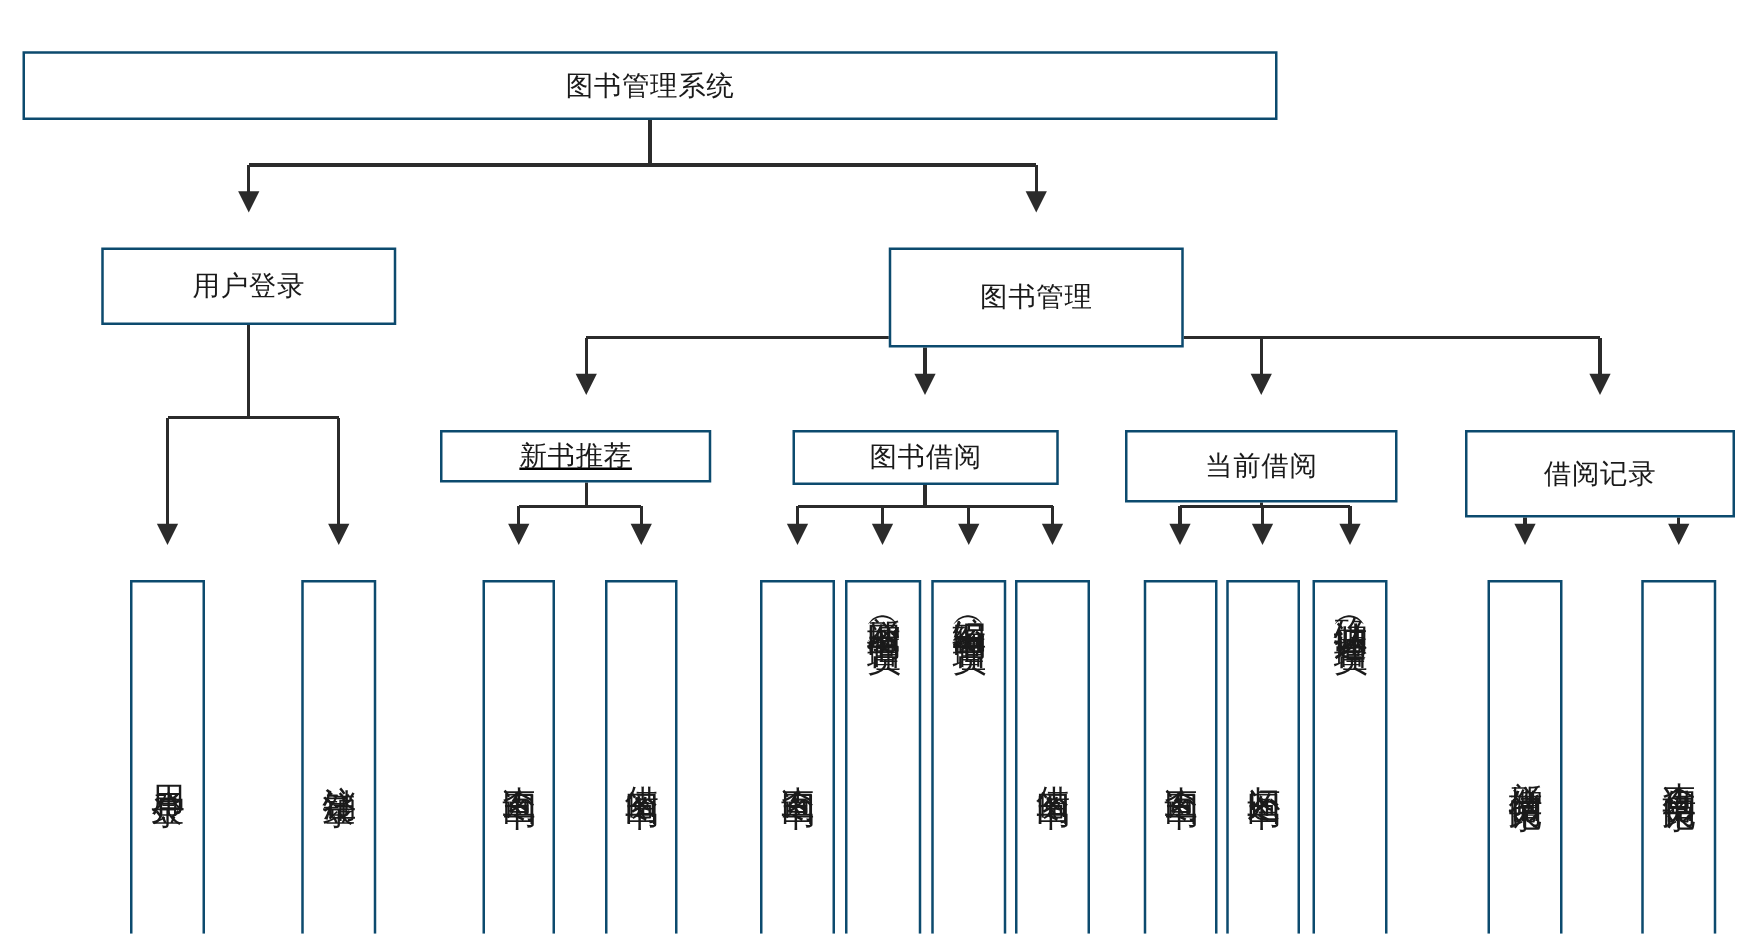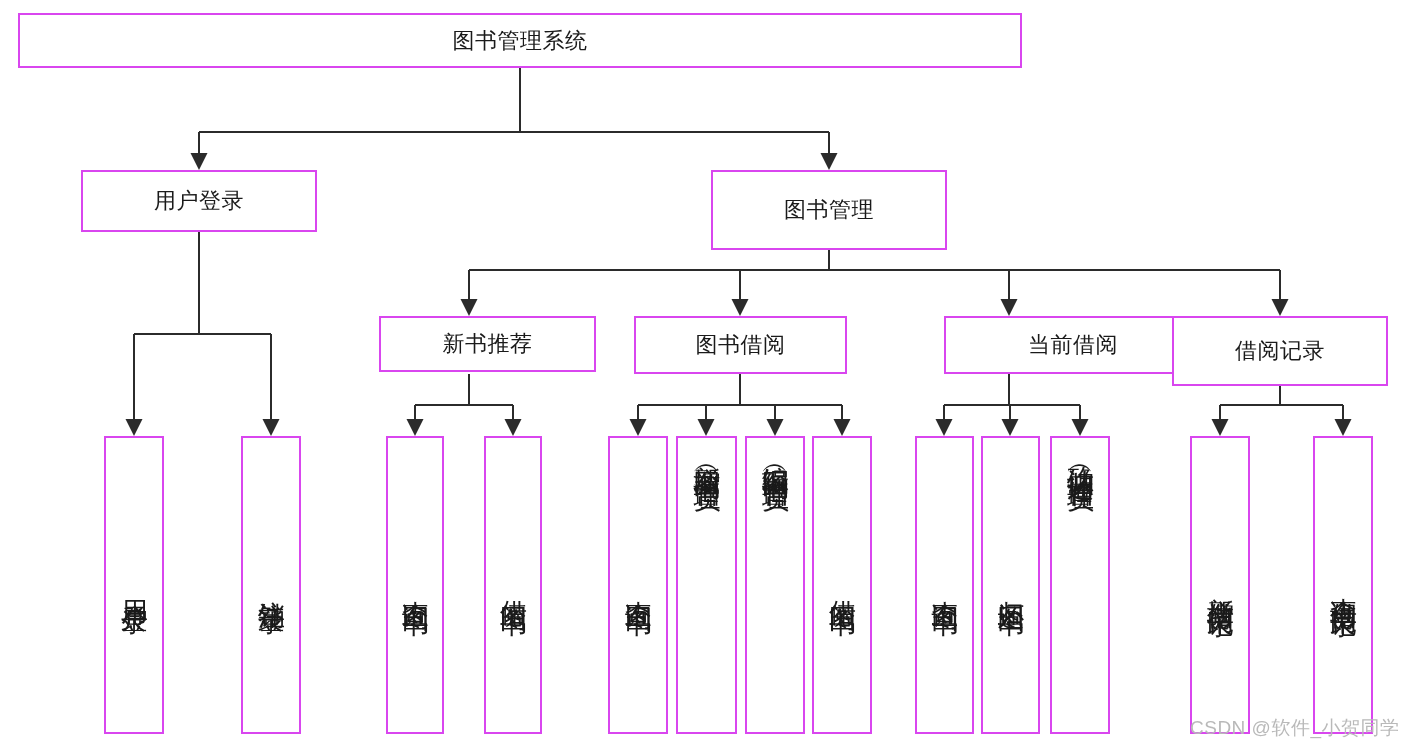--- a/index.html
+++ b/index.html
@@ -21,26 +21,27 @@
   #edges-layer {
     position: absolute;
     left: 0;
     top: 0;
     width: 1405px;
     height: 747px;
   }
   .node {
     position: absolute;
     box-sizing: border-box;
-    border: 2px solid #d946ef;
+    border: 2px solid #0c4a6e;
     background: #ffffff;
     display: flex;
     align-items: center;
     justify-content: center;
     overflow: hidden;
+    margin-top: 28px;
   }
   .node-label {
     color: #1a1a1a;
     line-height: 1.18;
     text-align: center;
     white-space: nowrap;
   }
   .node.horizontal .node-label {
     font-size: 22px;
     letter-spacing: 0.5px;
@@ -130,27 +131,27 @@
   <div id="nodes-layer">
       <div class="node horizontal" style="left: 18px; top: 13px; width: 1004px; height: 55px;">
         <span class="node-label">图书管理系统</span>
       </div>
       <div class="node horizontal" style="left: 81px; top: 170px; width: 236px; height: 62px;">
         <span class="node-label">用户登录</span>
       </div>
       <div class="node horizontal" style="left: 711px; top: 170px; width: 236px; height: 80px;">
         <span class="node-label">图书管理</span>
       </div>
-      <div class="node horizontal" style="left: 379px; top: 316px; width: 217px; height: 56px;">
+      <div class="node horizontal" style="left: 352px; top: 316px; width: 217px; height: 42px; text-decoration: underline;">
         <span class="node-label">新书推荐</span>
       </div>
-      <div class="node horizontal" style="left: 634px; top: 316px; width: 213px; height: 58px;">
+      <div class="node horizontal" style="left: 634px; top: 316px; width: 213px; height: 44px;">
         <span class="node-label">图书借阅</span>
       </div>
-      <div class="node horizontal" style="left: 944px; top: 316px; width: 258px; height: 58px;">
+      <div class="node horizontal" style="left: 900px; top: 316px; width: 218px; height: 58px;">
         <span class="node-label">当前借阅</span>
       </div>
       <div class="node horizontal" style="left: 1172px; top: 316px; width: 216px; height: 70px;">
         <span class="node-label">借阅记录</span>
       </div>
       <div class="node vertical centered" style="left: 104px; top: 436px; width: 60px; height: 298px;">
         <span class="node-label">用户登录</span>
       </div>
       <div class="node vertical centered" style="left: 241px; top: 436px; width: 60px; height: 298px;">
         <span class="node-label">注销登录</span>
@@ -182,14 +183,13 @@
       <div class="node vertical" style="left: 1050px; top: 436px; width: 60px; height: 298px;">
         <span class="node-label">确认归还（管理员）</span>
       </div>
       <div class="node vertical centered" style="left: 1190px; top: 436px; width: 60px; height: 298px;">
         <span class="node-label">新增借阅记录</span>
       </div>
       <div class="node vertical centered" style="left: 1313px; top: 436px; width: 60px; height: 298px;">
         <span class="node-label">查询借阅记录</span>
       </div>
     </div>
-  <div class="watermark" style="left: 1190px; top: 715px;">CSDN @软件_小贺同学</div>
 </div>
 
 </body></html>

